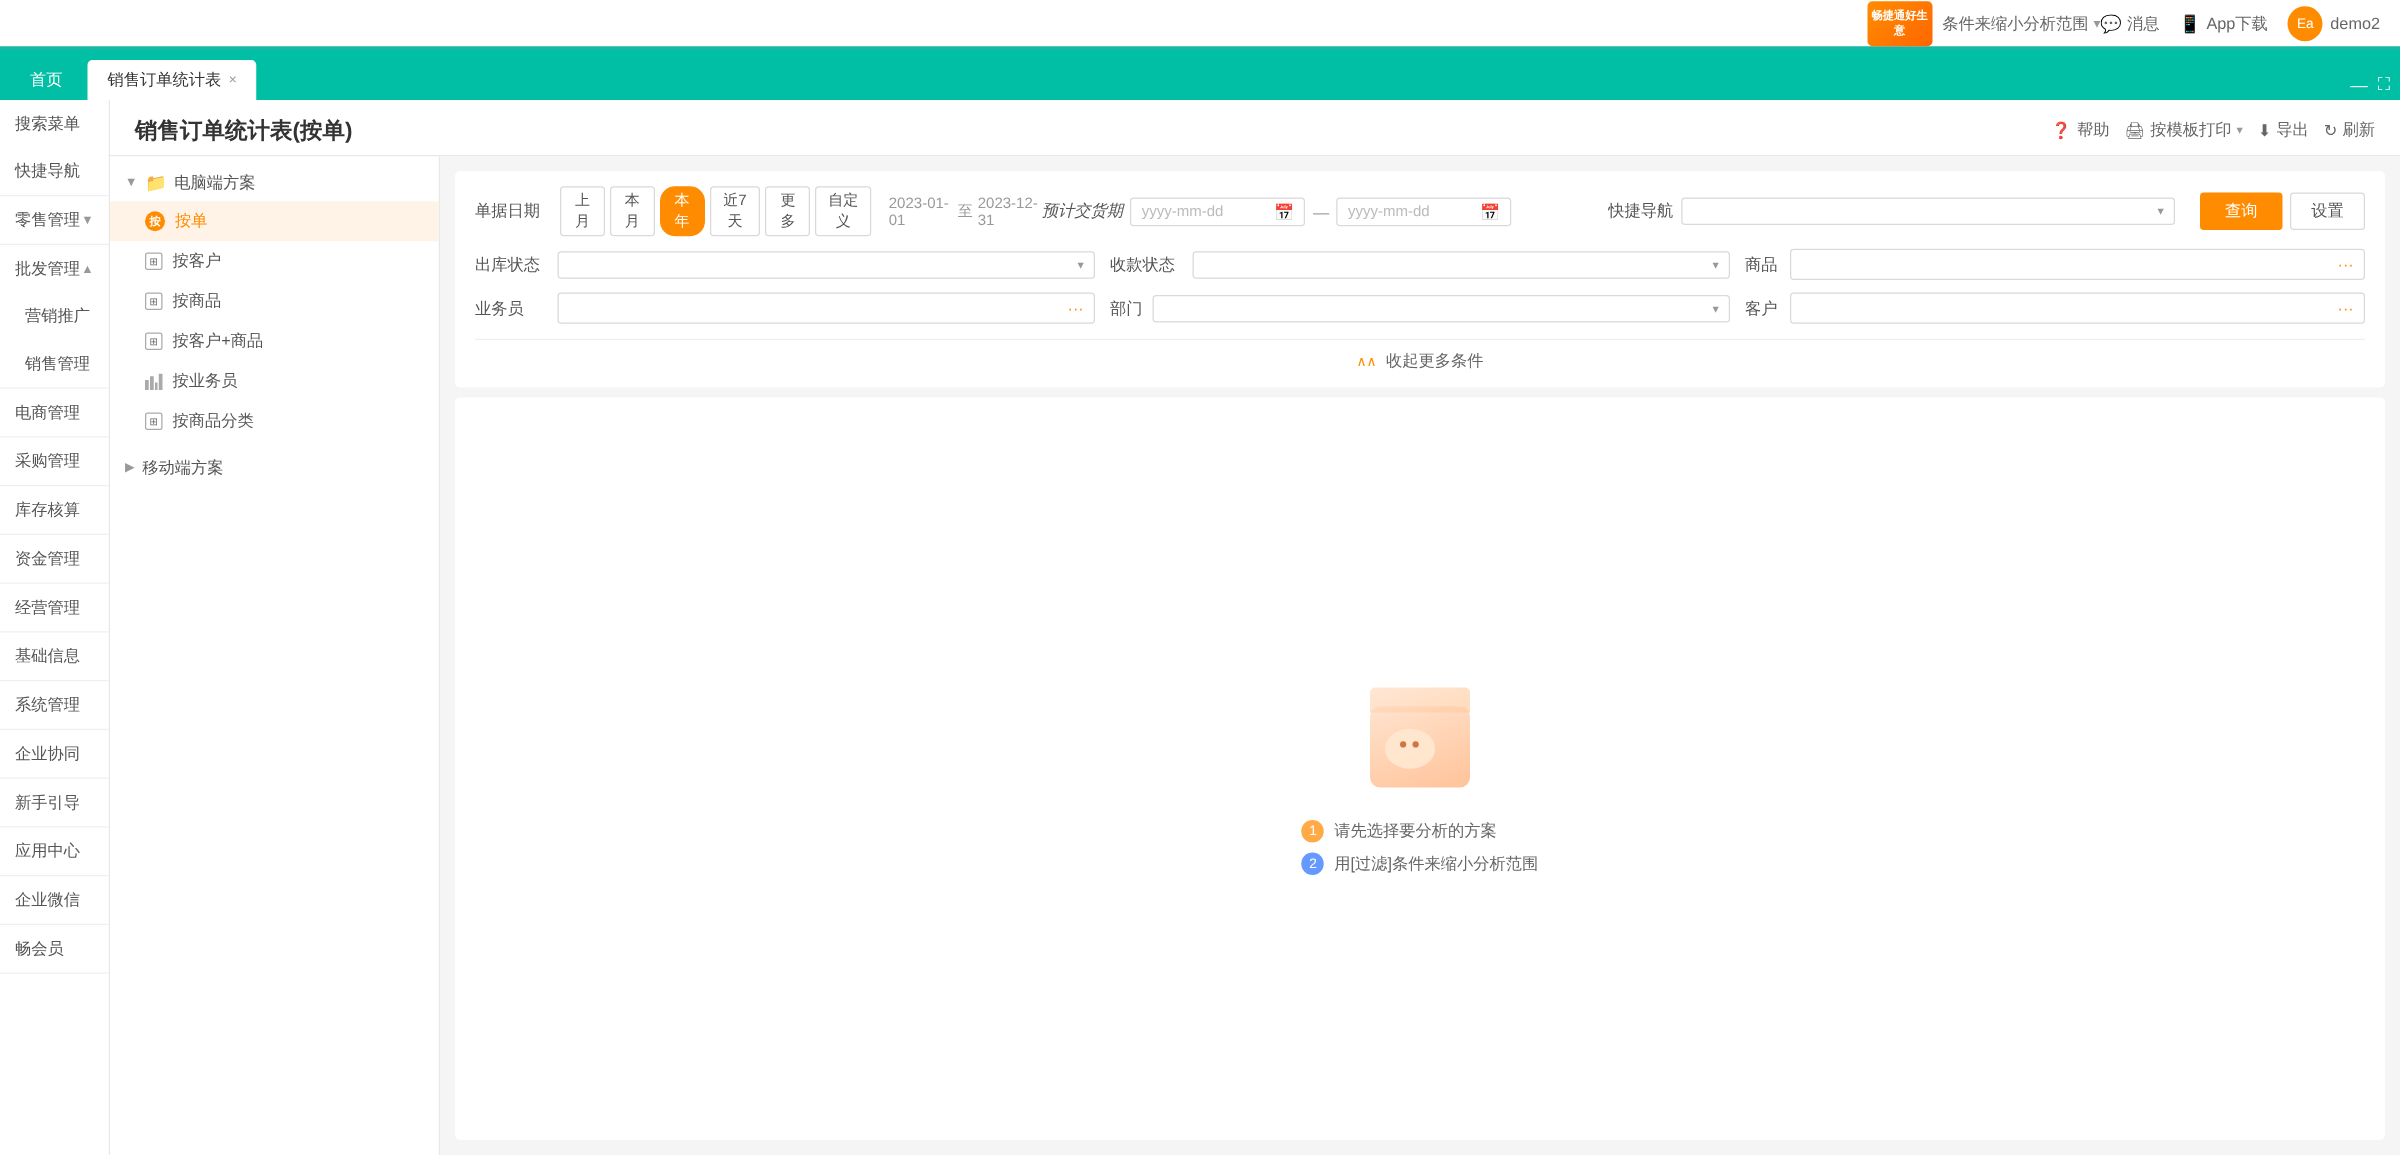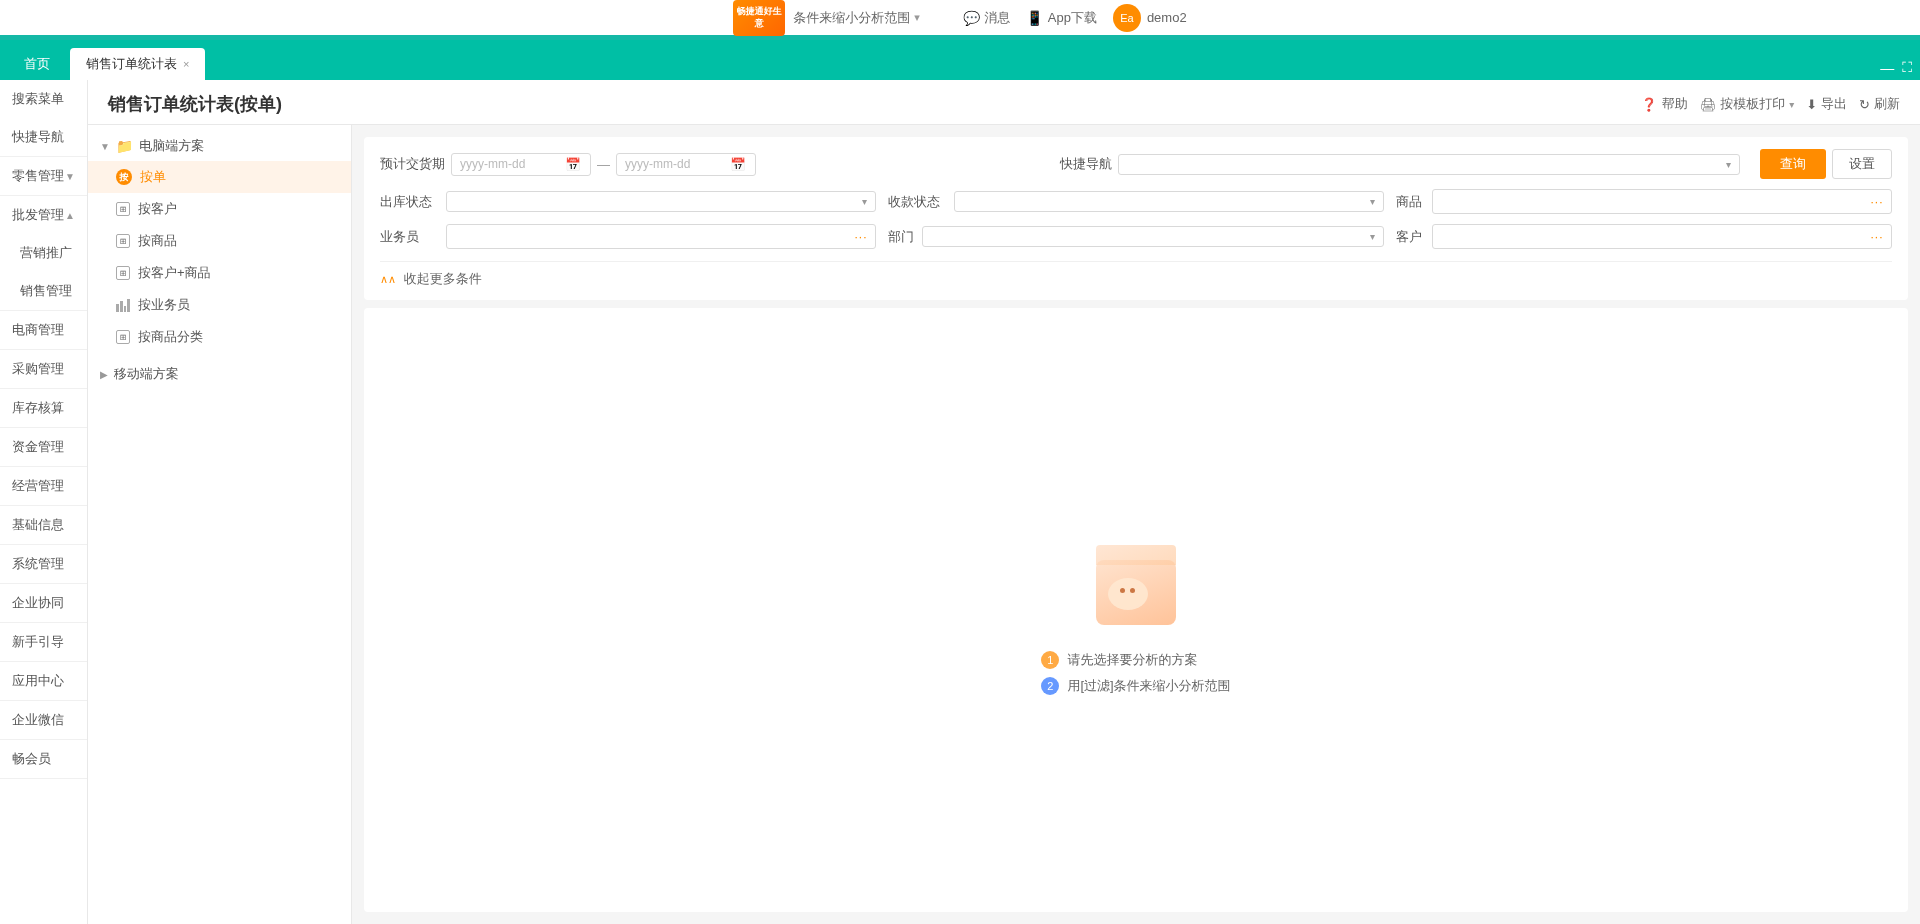--- a/index.html
+++ b/index.html
@@ -1,19 +1,19 @@
 <!DOCTYPE html>
 <html><head>
   <meta charset="utf-8">
   <style>
     * { box-sizing: border-box; margin: 0; padding: 0; }
     body { font-family: 'Microsoft YaHei', Arial, sans-serif; font-size: 13px; background: #f5f5f5; color: #333; display: flex; flex-direction: column; height: 924px; overflow: hidden; }
 
     
-    .topbar { height: 40px; background: #fff; display: flex; align-items: center; justify-content: center; padding: 0 16px; border-bottom: 5px solid #14b8a6; flex-shrink: 0; gap: 43px; }
+    .topbar { height: 40px; background: #fff; display: flex; align-items: center; justify-content: flex-end; padding: 0 16px; border-bottom: 3px solid #14b8a6; flex-shrink: 0; }
     .topbar-left { display: flex; align-items: center; gap: 8px; }
     .logo-box { width: 52px; height: 36px; background: linear-gradient(135deg, #ff8c00, #ff6600); border-radius: 4px; display: flex; align-items: center; justify-content: center; }
     .logo-box span { color: #fff; font-size: 10px; font-weight: bold; text-align: center; line-height: 1.2; }
     .topbar-center { display: flex; align-items: center; gap: 4px; color: #666; font-size: 13px; }
     .topbar-right { display: flex; align-items: center; gap: 16px; color: #666; font-size: 13px; }
     .topbar-right .avatar { width: 28px; height: 28px; border-radius: 50%; background: #ff8c00; display: flex; align-items: center; justify-content: center; color: #fff; font-size: 11px; }
 
     
     .tabbar { height: 40px; background: #00bfa5; display: flex; align-items: flex-end; padding: 0 8px; flex-shrink: 0; }
     .tab { height: 32px; padding: 0 16px; display: flex; align-items: center; gap: 6px; cursor: pointer; font-size: 13px; border-radius: 4px 4px 0 0; }
@@ -319,23 +319,39 @@
           <span>移动端方案</span>
         </div>
       </div>
 
       <div class="right-panel">
 
         <div class="filter-area">
 
           <div style="display:flex;align-items:center;gap:0;margin-bottom:10px;">
 
-
-            <div style="display:flex;align-items:center;gap:6px;flex:1;">
-              <span style="font-size:13px;color:#555;white-space:nowrap;">预计交货期</span>
+            <div style="display:flex;align-items:center;gap:8px;flex:1;">
+              <span class="filter-label">单据日期</span>
+              <div class="date-shortcuts">
+                <button class="date-btn">上月</button>
+                <button class="date-btn">本月</button>
+                <button class="date-btn active">本年</button>
+                <button class="date-btn">近7天</button>
+                <button class="date-btn">更多</button>
+                <button class="date-btn">自定义</button>
+              </div>
+              <div style="display:flex;align-items:center;gap:4px;margin-left:6px;">
+                <span style="font-size:12px;color:#999;">2023-01-01</span>
+                <span style="color:#999;font-size:12px;">至</span>
+                <span style="font-size:12px;color:#999;">2023-12-31</span>
+              </div>
+            </div>
+
+            <div style="display:flex;align-items:center;gap:6px;flex:1;">
+              <span style="font-size:13px;color:#555;white-space:nowrap;font-style:italic;">预计交货期</span>
               <div style="display:flex;align-items:center;gap:4px;border:1px solid #d9d9d9;border-radius:3px;padding:3px 8px;background:#fff;min-width:140px;">
                 <span style="font-size:12px;color:#bbb;flex:1;">yyyy-mm-dd</span>
                 <span style="color:#ff8c00;font-size:13px;">📅</span>
               </div>
               <span style="color:#999;">—</span>
               <div style="display:flex;align-items:center;gap:4px;border:1px solid #d9d9d9;border-radius:3px;padding:3px 8px;background:#fff;min-width:140px;">
                 <span style="font-size:12px;color:#bbb;flex:1;">yyyy-mm-dd</span>
                 <span style="color:#ff8c00;font-size:13px;">📅</span>
               </div>
             </div>
@@ -392,21 +408,21 @@
               </div>
             </div>
             <div style="display:flex;align-items:center;gap:6px;flex:1;">
               <span style="font-size:13px;color:#555;white-space:nowrap;width:30px;">客户</span>
               <div style="flex:1;border:1px solid #d9d9d9;border-radius:3px;padding:4px 8px;background:#fff;cursor:pointer;display:flex;align-items:center;justify-content:flex-end;">
                 <span style="color:#ff8c00;font-size:13px;">···</span>
               </div>
             </div>
           </div>
 
-          <div style="margin-top:12px;padding-top:8px;border-top:1px solid #f0f0f0;cursor:pointer;">
+          <div style="text-align:center;margin-top:12px;padding-top:8px;border-top:1px solid #f0f0f0;cursor:pointer;">
             <span style="color:#ff8c00;font-size:11px;">∧∧</span>
             <span style="font-size:13px;color:#666;margin-left:4px;">收起更多条件</span>
           </div>
         </div>
 
         <div class="empty-state">
 
           <div style="position:relative;width:120px;height:110px;">
 
             <div style="position:absolute;bottom:10px;left:20px;width:80px;height:65px;background:linear-gradient(160deg,#ffdcc2,#ffb480);border-radius:8px;opacity:0.8;"></div>

